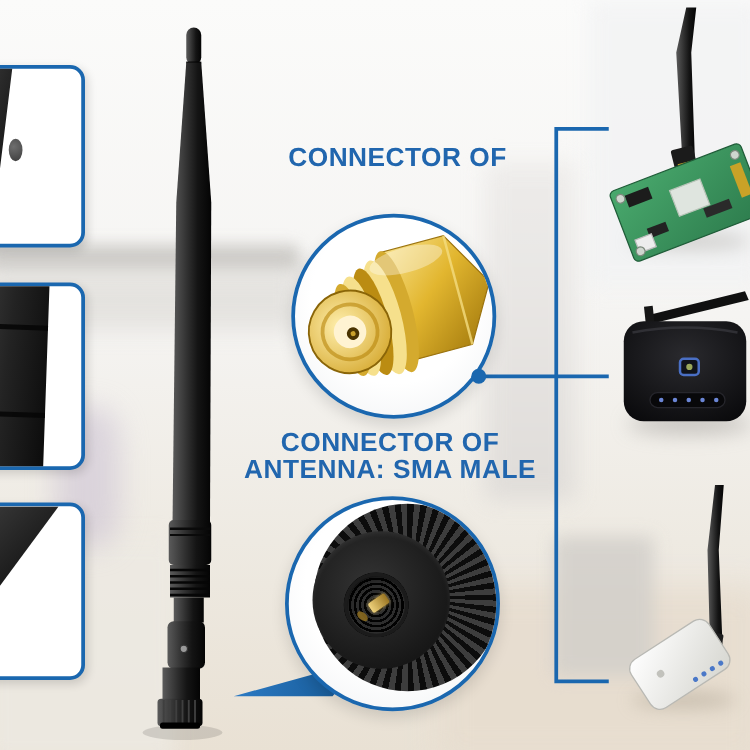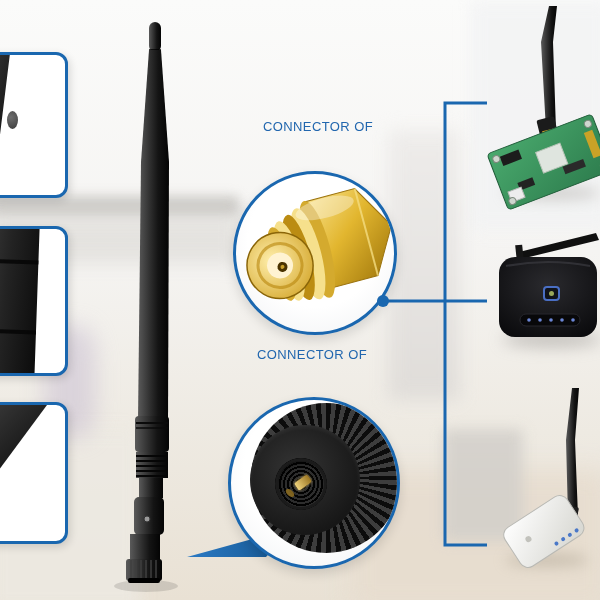--- a/index.html
+++ b/index.html
@@ -34,21 +34,21 @@
   .mb2-seg{position:absolute;left:-22px;top:-12px;width:86px;height:170px;
     background:linear-gradient(95deg,#525252,#232323 60%,#0b0b0b);
     transform:rotate(2deg);border-radius:6px;}
   .mb2-line{position:absolute;left:0;width:100%;height:4px;background:#070707;opacity:.9;}
   .mb3-wedge{position:absolute;left:0;top:0;width:80px;height:104px;
     background:linear-gradient(135deg,#3f3f3f,#0d0d0d 70%);
     clip-path:polygon(0 0,74px 0,0 100px);}
 
   .callout-title{
     position:absolute;width:300px;text-align:center;color:#2166ae;
-    font-weight:normal;font-size:13px;line-height:21px;letter-spacing:.4px;
+    font-weight:bold;font-size:21px;line-height:21px;letter-spacing:.4px;
   }
   .callout-circle{
     position:absolute;border:3px solid #1a67af;border-radius:50%;
     background:radial-gradient(circle at 50% 42%,#ffffff 55%,#eef0f2);
     overflow:hidden;box-shadow:0 5px 12px rgba(0,0,0,.13);
   }
   .cc-female{left:233px;top:171px;width:158px;height:158px;}
   .cc-male{left:228px;top:397px;width:166px;height:166px;}
 
   .knurl{position:absolute;left:20px;top:3px;width:150px;height:150px;border-radius:50%;
@@ -246,20 +246,21 @@
         <circle cx="42" cy="82" r="13" fill="#fff3d2"></circle>
         <circle cx="44" cy="84" r="5" fill="#4a3300"></circle>
         <circle cx="44" cy="84" r="2" fill="#caa02a"></circle>
         <ellipse cx="100" cy="38" rx="30" ry="10" fill="#ffffff" opacity="0.35"></ellipse>
       </g>
     </svg>
   </div>
 
   <div class="callout-title" style="left:162px;top:344px;">
     <div>CONNECTOR OF</div>
+    <div>ANTENNA: SMA MALE</div>
   </div>
 
   <div class="callout-circle cc-male">
     <div class="knurl"></div>
     <div class="nutface"></div>
     <div class="nuthole">
       <div class="goldpin"></div>
       <div class="goldglint"></div>
     </div>
   </div>

